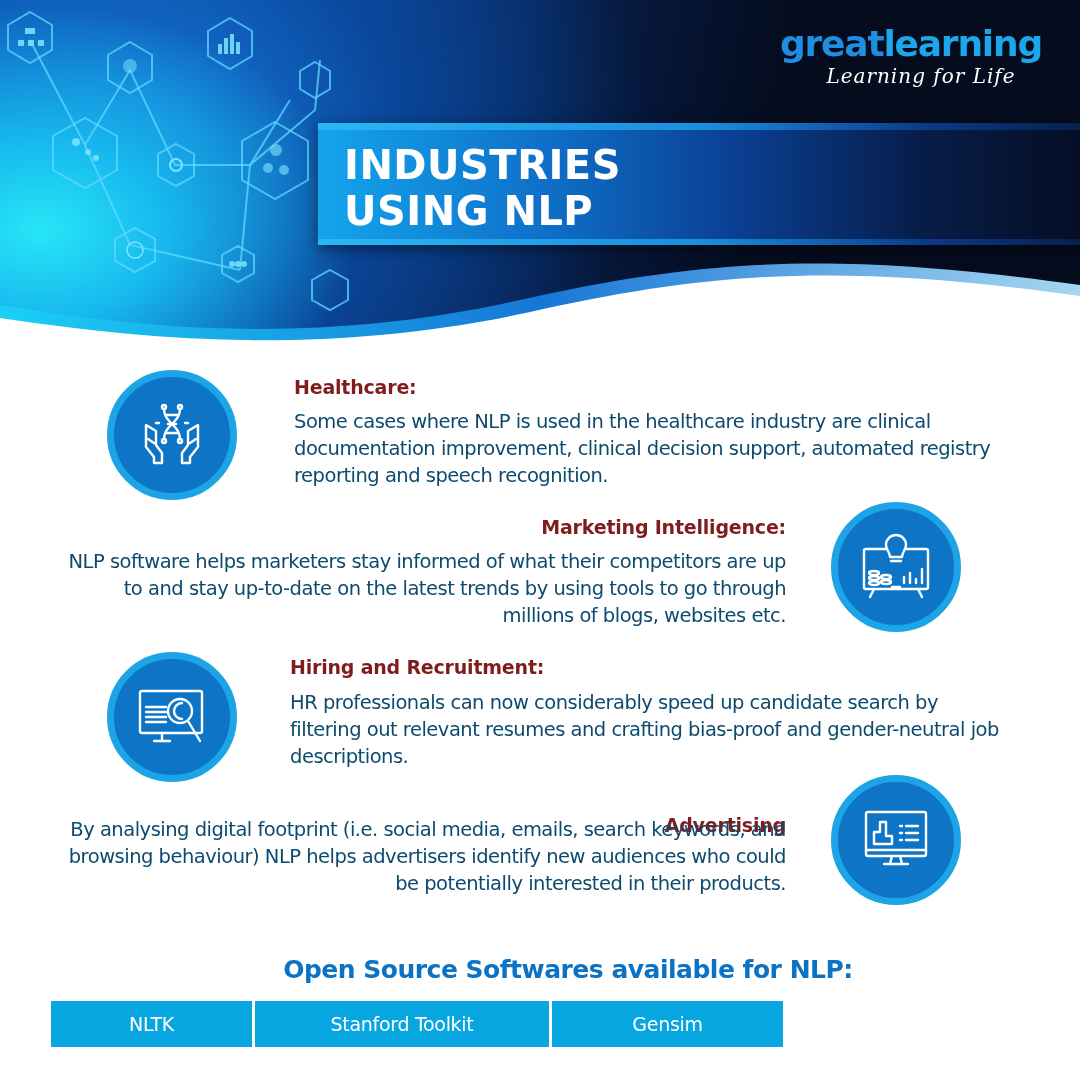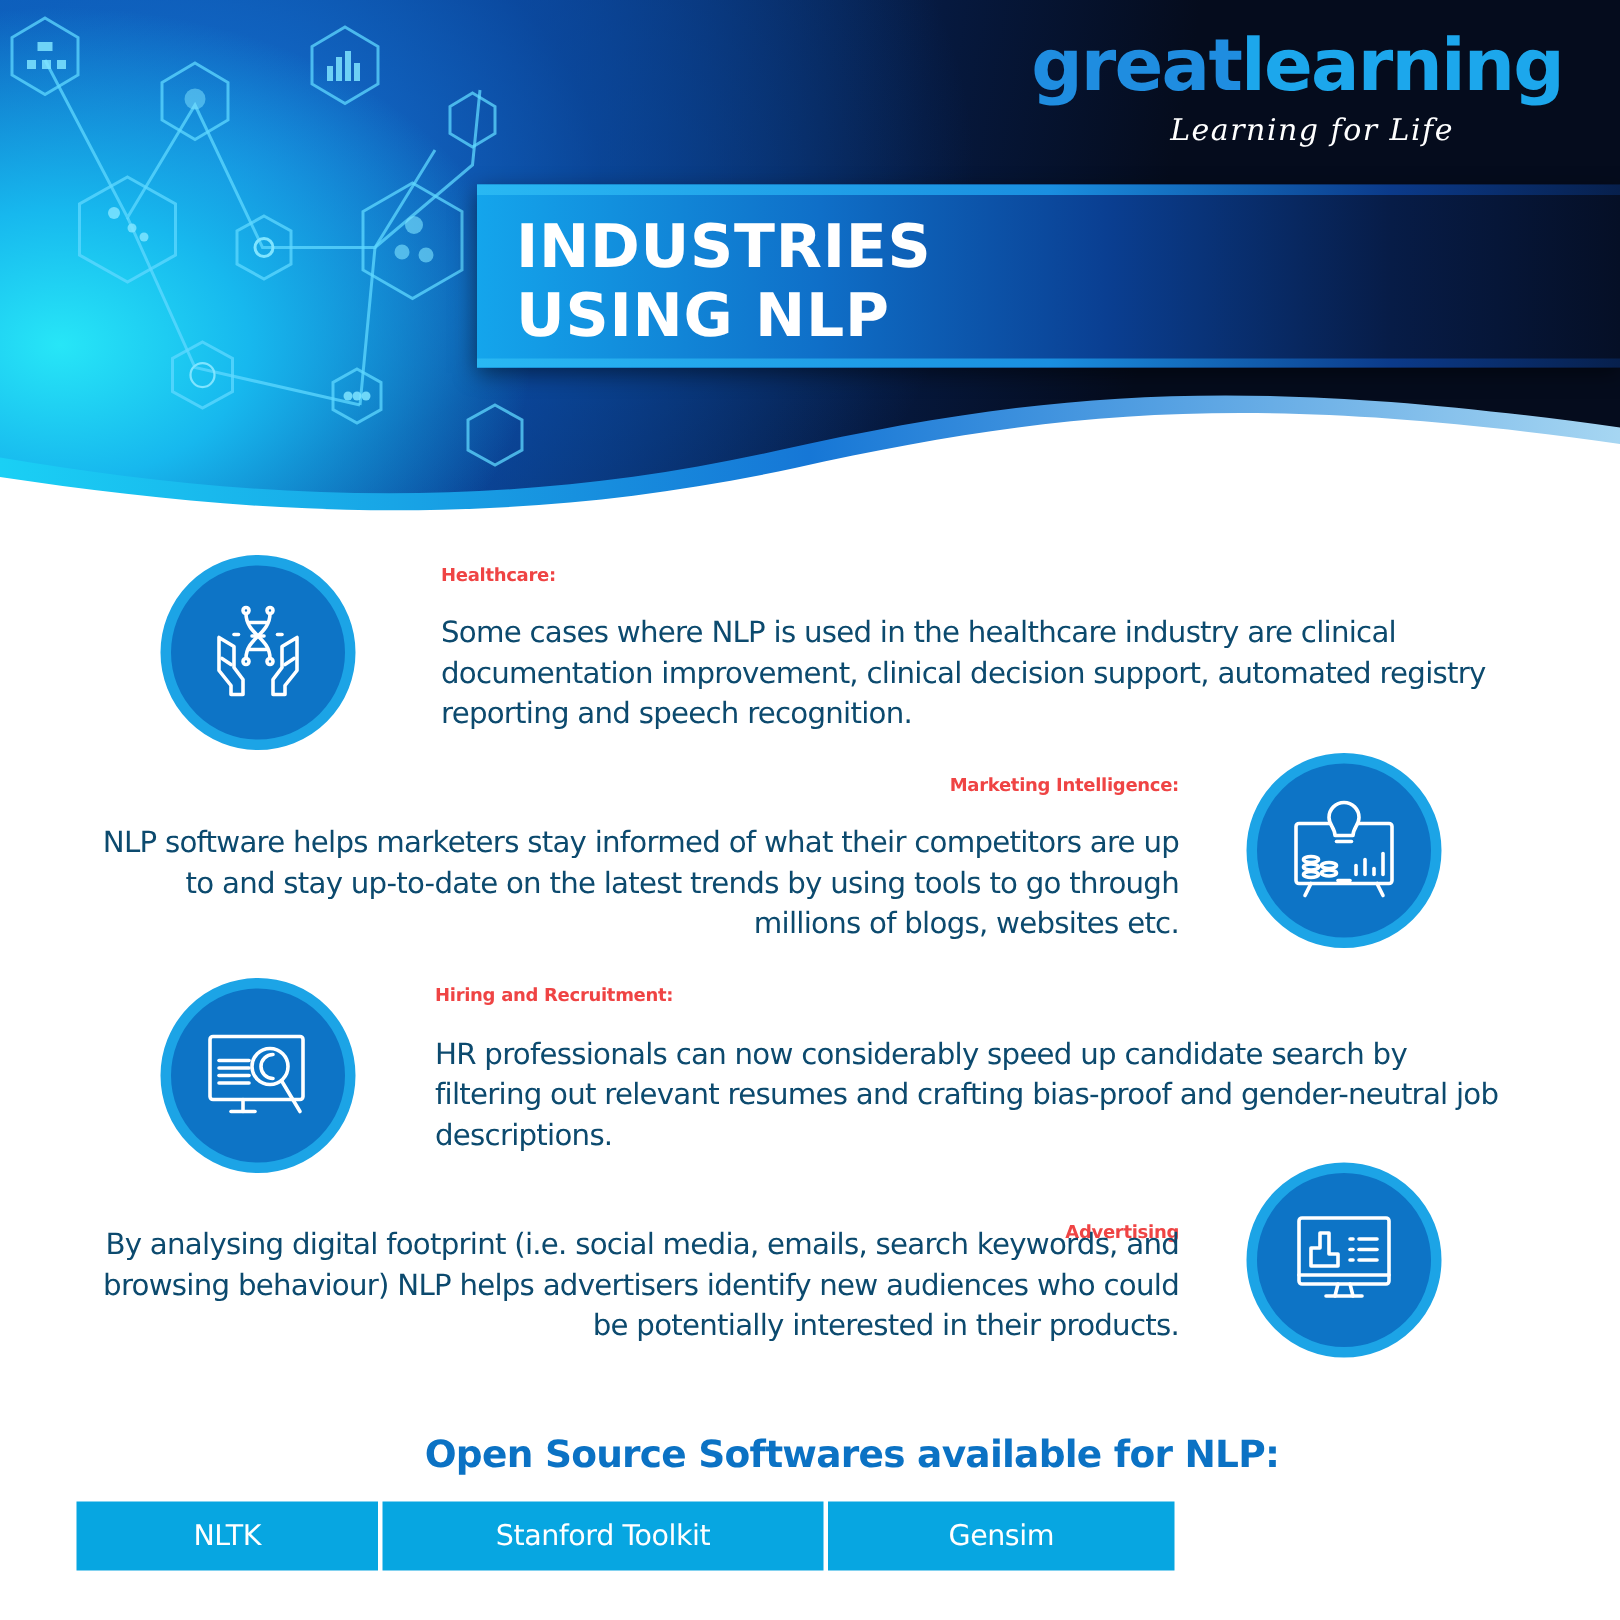--- a/index.html
+++ b/index.html
@@ -16,27 +16,27 @@
     background:
       radial-gradient(ellipse 420px 300px at 40px 230px, #27e6f7 0%, #17b8ee 30%, rgba(13,110,200,0.0) 75%),
       radial-gradient(ellipse 500px 380px at 150px 120px, #1572d2 0%, rgba(11,80,170,0.6) 50%, rgba(6,20,50,0) 100%),
       linear-gradient(100deg, #0d6fd0 0%, #0a3e8e 30%, #06193f 55%, #050c1d 70%, #050c1d 100%);
   }
   .hex-layer { position: absolute; left: 0; top: 0; width: 520px; height: 330px; }
   .wave { position: absolute; left: 0; top: 0; width: 1080px; height: 370px; }
 
   .logo { position: absolute; right: 38px; top: 26px; text-align: center; }
   .logo-main {
-    font-family: "DejaVu Sans", sans-serif; font-weight: bold; font-size: 48px;
+    font-family: "DejaVu Sans", sans-serif; font-weight: bold; font-size: 36px;
     letter-spacing: -1.2px; line-height: 36px; color: #1ca7ec;
   }
   .logo-main .great { color: #1f8de0; }
   .logo-sub {
     font-family: "DejaVu Serif", serif; font-style: italic; font-size: 20px;
-    color: #ffffff; letter-spacing: 1px; margin-top: 12px; margin-left: 20px;
+    color: #ffffff; letter-spacing: 1px; margin-top: 2px; margin-left: 20px;
   }
 
   .title-box {
     position: absolute; left: 318px; top: 123px; width: 762px; height: 122px;
     background: linear-gradient(90deg, #14a5ec 0%, #0f6fc8 30%, #0a3f92 55%, #071c47 80%, #050f26 100%);
     box-shadow: 0 4px 14px rgba(0,0,0,0.5);
   }
   .title-box::before {
     content: ""; position: absolute; left: 0; top: 0; right: 0; height: 7px;
     background: linear-gradient(90deg, #29b8f3 0%, #1a8fe0 50%, #0b3a8a 80%, #07204d 100%);
@@ -55,21 +55,21 @@
   
   .icon-circle {
     position: absolute; width: 130px; height: 130px; border-radius: 50%;
     background: #0d74c6; border: 7px solid #1ca4e6;
     display: flex; align-items: center; justify-content: center;
   }
   .icon-circle svg { width: 80px; height: 80px; }
 
   .section-title {
     position: absolute; font-family: "DejaVu Sans", sans-serif; font-weight: bold;
-    font-size: 12px; color: #ef4444; letter-spacing: -0.2px;
+    font-size: 19px; color: #7f1d1d; letter-spacing: -0.2px;
   }
   .section-body {
     position: absolute; font-family: "DejaVu Sans", sans-serif; font-size: 19.5px;
     line-height: 27px; color: #0c4a6e; letter-spacing: -0.5px;
   }
   .right { text-align: right; }
 
   .oss-title {
     position: absolute; left: 0; width: 1080px; top: 955px; text-align: center;
     font-family: "DejaVu Sans", sans-serif; font-weight: bold; font-size: 25px;

